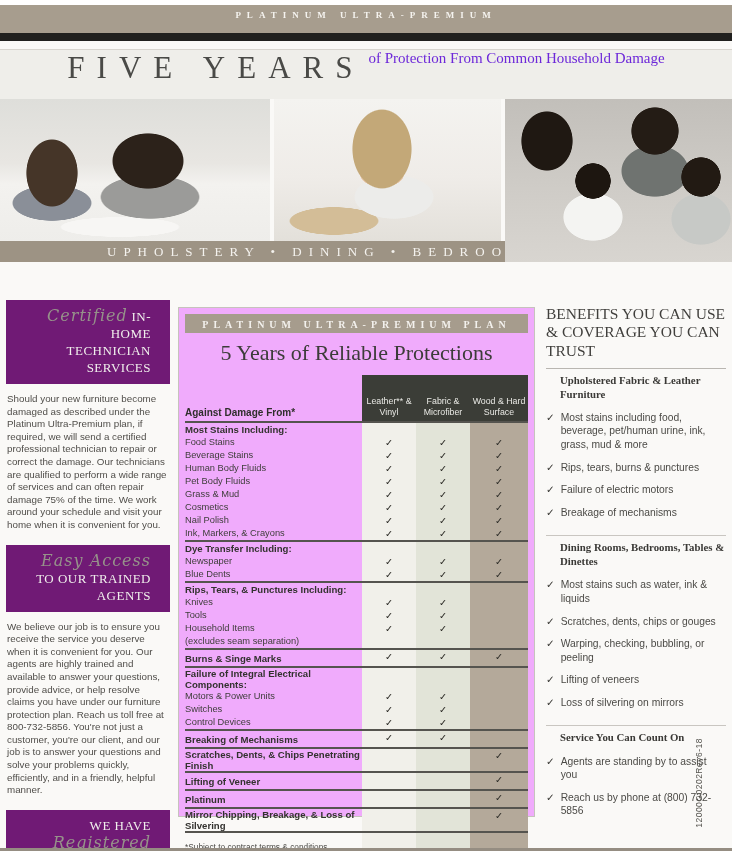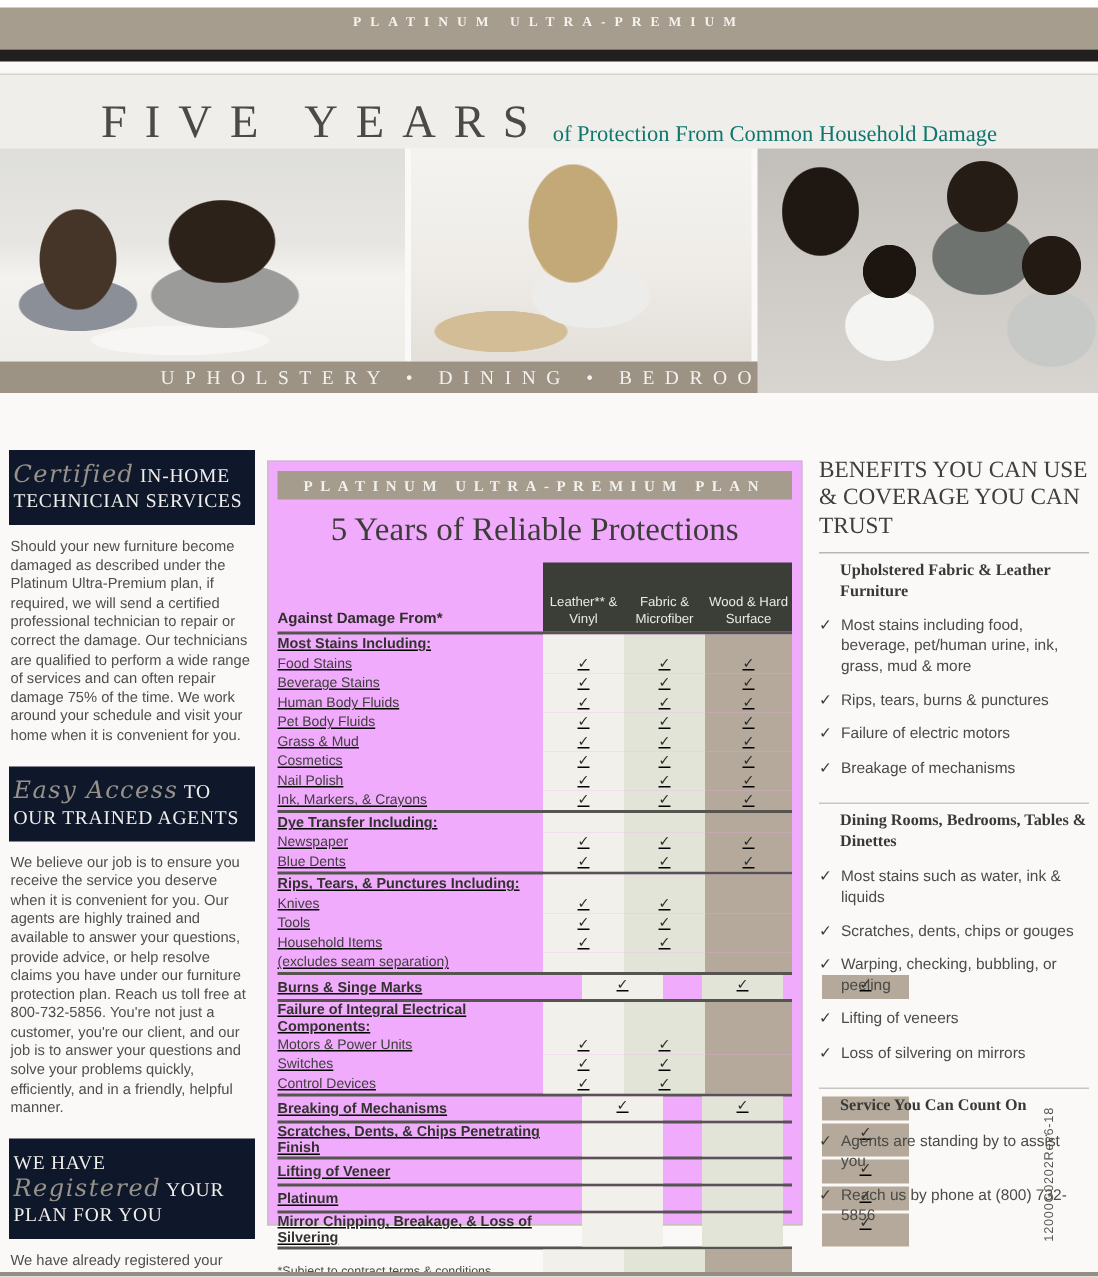--- a/index.html
+++ b/index.html
@@ -9,23 +9,23 @@
 
   
   .top-strip{height:5px;background:#fff;}
   .band-platinum{height:28px;background:#a79d8e;text-align:center;line-height:15px;}
   .band-platinum span{font-family:"Liberation Serif",serif;font-size:9px;font-weight:bold;
                       letter-spacing:6px;color:#f5f3ef;}
   .band-black{height:8px;background:#21201e;}
   h1.page-title{margin:9px 0 0;text-align:center;font-family:"Liberation Serif",serif;
                 font-weight:normal;font-size:37px;color:#3b3b39;letter-spacing:0.5px;}
   .five-band{margin-top:8px;height:49px;background:#efeeea;border-top:1px solid #d8d5cf;
-             display:flex;align-items:flex-end;justify-content:center;}
+             display:flex;align-items:flex-start;justify-content:center;}
   .five-big{font-family:"Liberation Serif",serif;font-size:31px;color:#4a4a47;letter-spacing:12px;}
-  .five-sub{font-family:"Liberation Serif",serif;font-size:15px;color:#0f766e;margin-left:4px;}
+  .five-sub{font-family:"Liberation Serif",serif;font-size:15px;color:#6d28d9;margin-left:4px;}
 
   
   .photo-strip{position:relative;height:163px;}
   .photo{position:absolute;top:0;height:142px;overflow:hidden;}
   .photo1{left:0;width:270px;background:
      radial-gradient(26px 34px at 52px 74px,#453528 97%,transparent 100%),
      radial-gradient(36px 28px at 148px 62px,#2c221a 97%,transparent 100%),
      radial-gradient(50px 22px at 150px 98px,#9b9b99 97%,transparent 100%),
      radial-gradient(40px 18px at 52px 104px,#8a8f98 97%,transparent 100%),
      radial-gradient(60px 10px at 120px 128px,#f7f6f4 97%,transparent 100%),
@@ -45,42 +45,42 @@
      radial-gradient(34px 26px at 150px 72px,#6f7370 97%,transparent 100%),
      radial-gradient(30px 24px at 88px 118px,#f4f4f2 97%,transparent 100%),
      radial-gradient(30px 26px at 196px 120px,#c7c9c6 97%,transparent 100%),
      linear-gradient(180deg,#c2bfba 0%,#cfccc7 55%,#d8d5d0 100%);}
   .category-band{position:absolute;left:0;right:0;bottom:0;height:21px;background:#9d9384;z-index:1;}
   .category-band span{font-family:"Liberation Serif",serif;font-size:13px;letter-spacing:7px;
                       color:#f4f2ee;line-height:21px;padding-left:107px;}
 
   
   .left-col{position:absolute;left:6px;top:300px;width:164px;}
-  .dark-box{background:#0f172a;color:#f0efec;text-align:left;padding:7px 3px 8px;
+  .dark-box{background:#701a75;color:#f0efec;text-align:right;padding:7px 19px 8px;
             font-family:"Liberation Serif",serif;font-size:13px;letter-spacing:0.5px;line-height:17px;}
   .dark-box .script{font-family:"DejaVu Serif",serif;font-style:italic;color:#96928a;
                     font-size:16px;letter-spacing:1px;}
   .left-para{font-size:9.8px;color:#504e4a;line-height:12.6px;margin:9px 1px 13px;}
 
   .center-panel{position:absolute;left:178px;top:307px;width:357px;height:510px;
                 background:#f0abfc;border:1px solid #c6c3bd;box-sizing:border-box;}
   .panel-band{margin:6px 6px 0;height:19px;background:#a69c8d;text-align:center;}
   .panel-band span{font-family:"Liberation Serif",serif;font-size:10px;font-weight:bold;
                    letter-spacing:5px;color:#f3f1ed;line-height:19px;}
   .panel-title{margin:7px 0 9px;text-align:center;font-family:"Liberation Serif",serif;
                font-weight:normal;font-size:22px;color:#3c3c39;}
   .tbl{margin:0 6px;}
   .thead{display:grid;grid-template-columns:177px 54px 54px 58px;align-items:end;
          border-bottom:2px solid #55544f;}
   .tlabel-head{font-size:10px;font-weight:bold;color:#2f2e2b;padding-bottom:3px;}
   .chead{background:#3b3d37;height:46px;display:flex;align-items:flex-end;justify-content:center;
          text-align:center;color:#e9e9e5;font-size:8.8px;line-height:10.5px;padding:0 2px 4px;
          box-sizing:border-box;}
-  .trow{display:grid;grid-template-columns:177px 54px 54px 58px;align-items:center;min-height:13px;text-decoration:underline;}
-  .trow.bold{min-height:16px;gap:26px;}
+  .trow{display:grid;grid-template-columns:177px 54px 54px 58px;align-items:center;min-height:13px;}
+  .trow.bold{min-height:16px;}
   .trow.sep{border-top:2px solid #55544f;}
   .trow.sep-after{border-bottom:2px solid #55544f;}
   .tlabel{font-size:9.3px;color:#3e3d3a;line-height:11px;padding-right:2px;}
   .trow.group .tlabel,.trow.bold .tlabel{font-weight:bold;font-size:9.6px;color:#33322f;}
   .tcell{height:100%;text-align:center;font-size:9.5px;color:#2e2d28;line-height:13px;}
   .c0{background:#f1f0ea;} .c1{background:#e2e4d8;} .c2{background:#b4a99a;}
   .tfoot{display:grid;grid-template-columns:177px 54px 54px 58px;}
   .tfoot .tcell{height:46px;}
   .footnotes{padding-top:8px;font-size:8.3px;color:#4c4b47;line-height:13px;}
 

